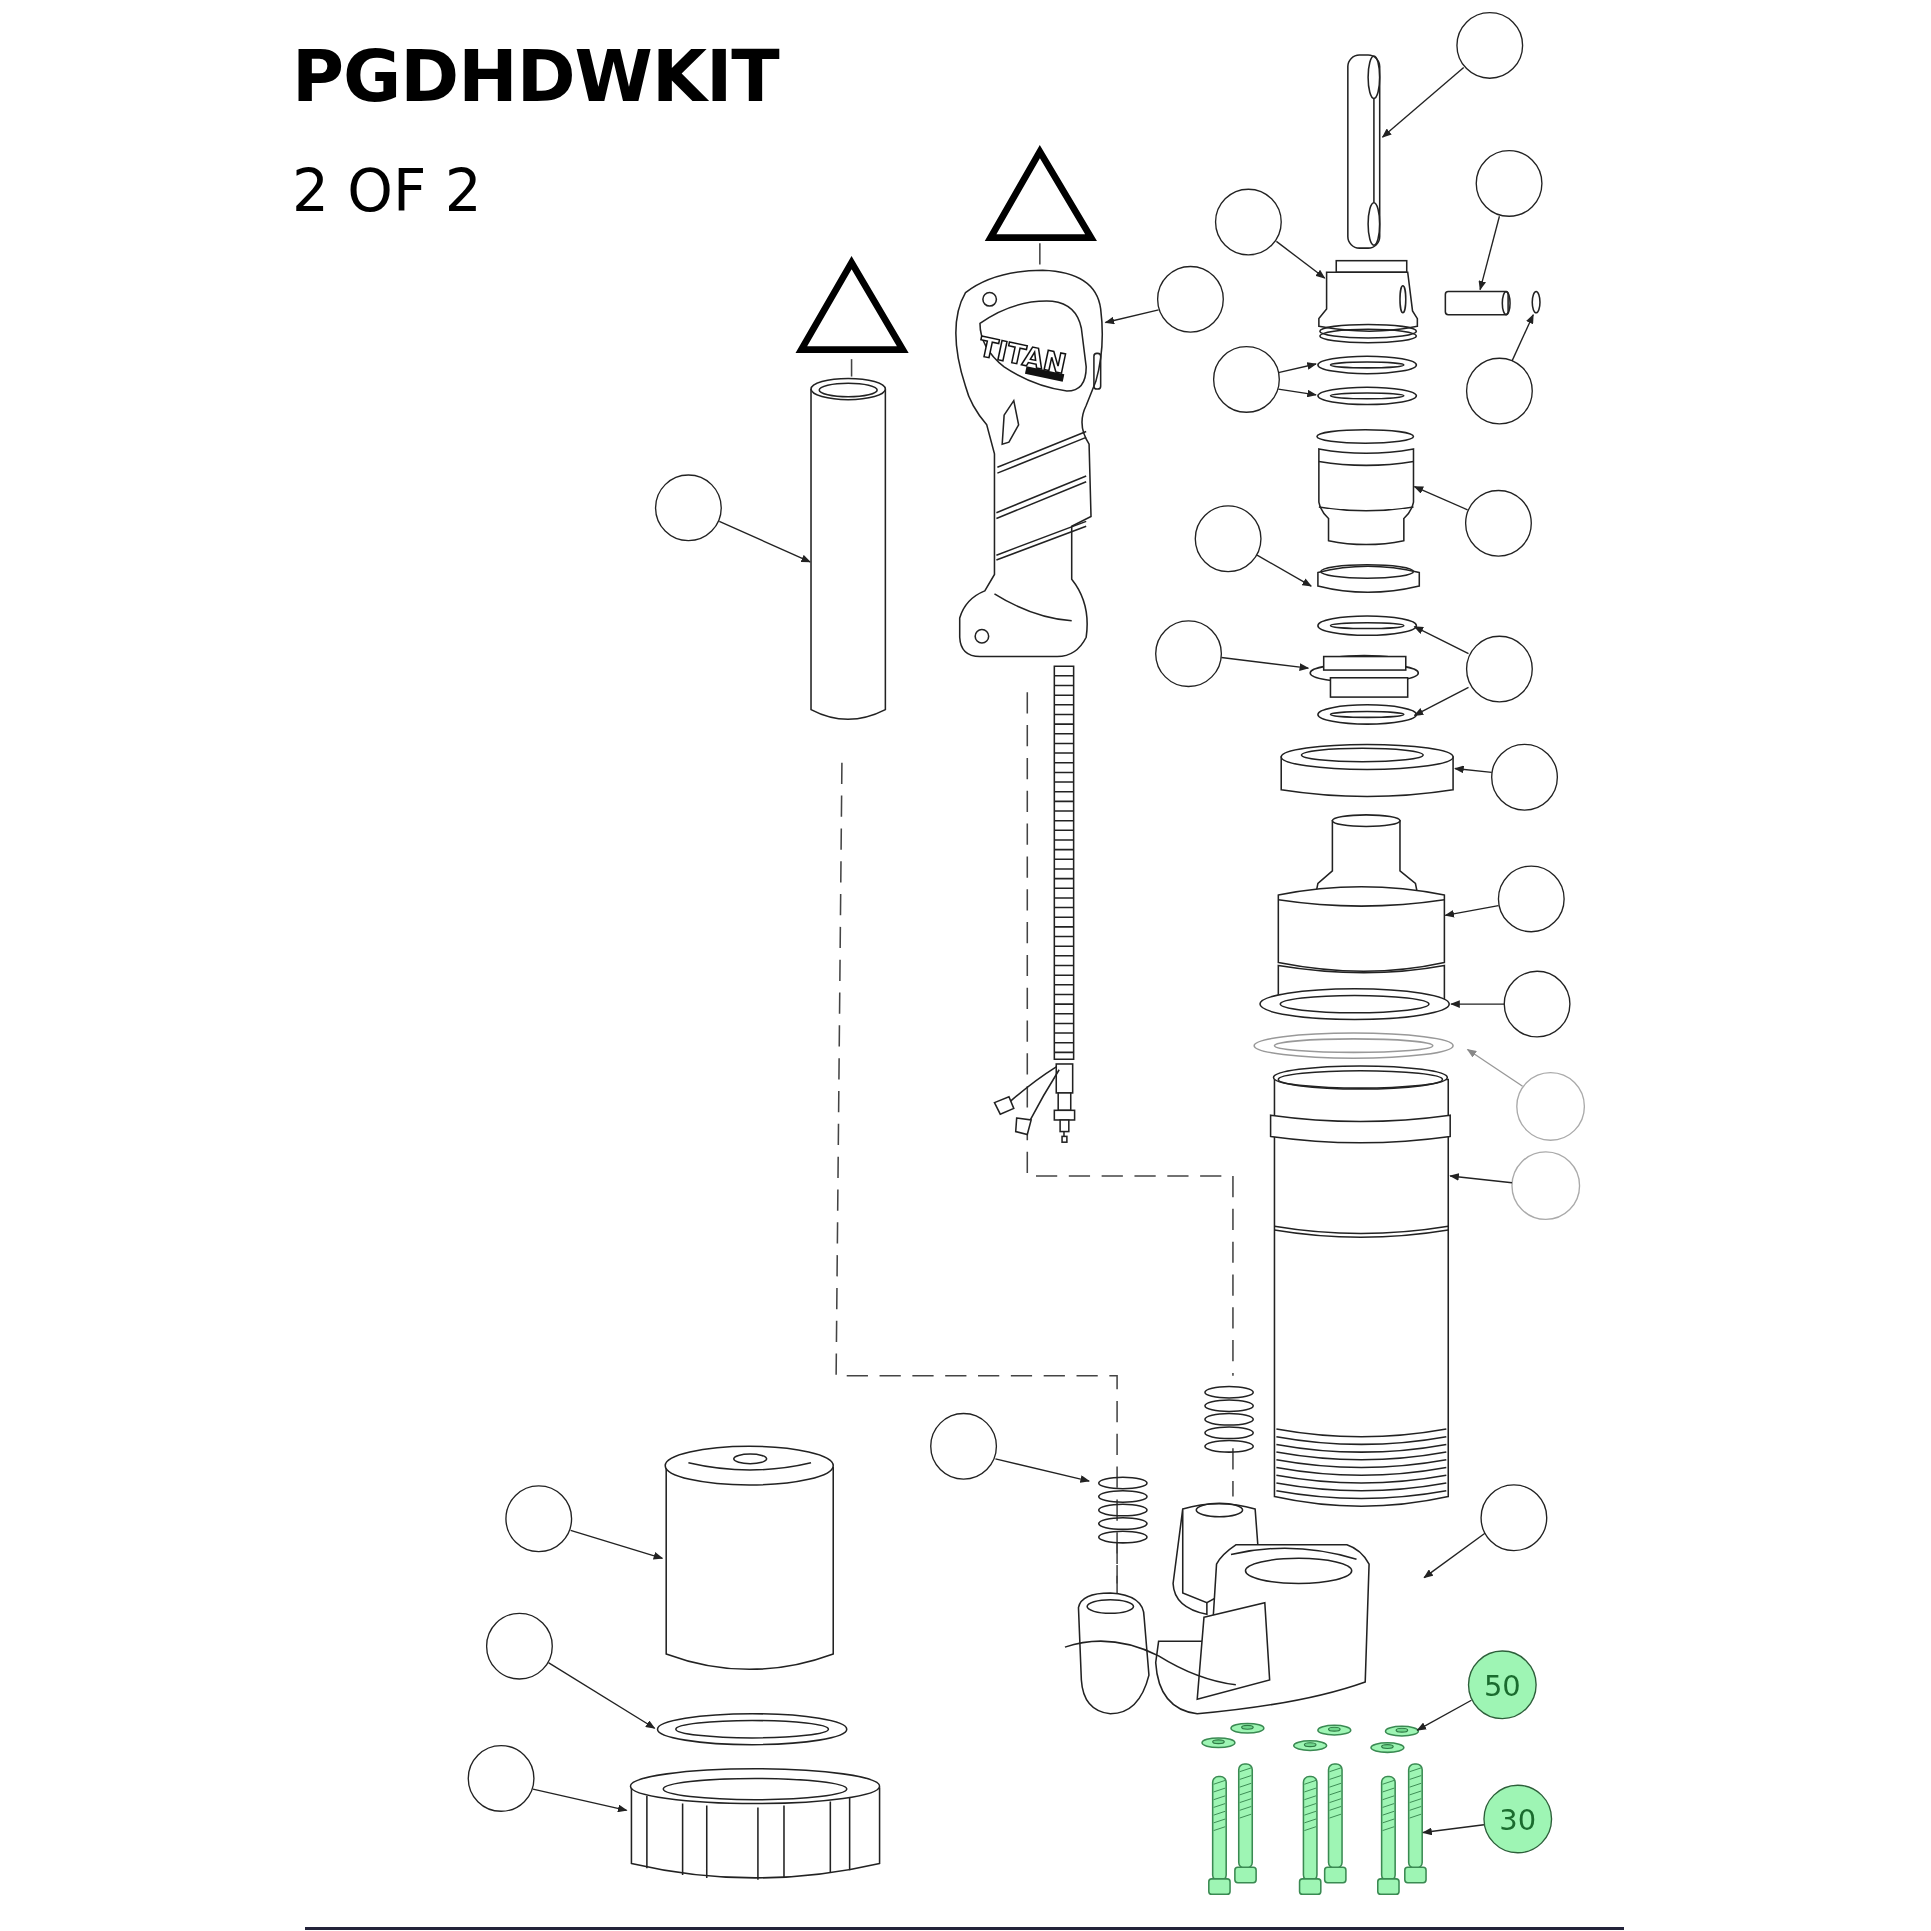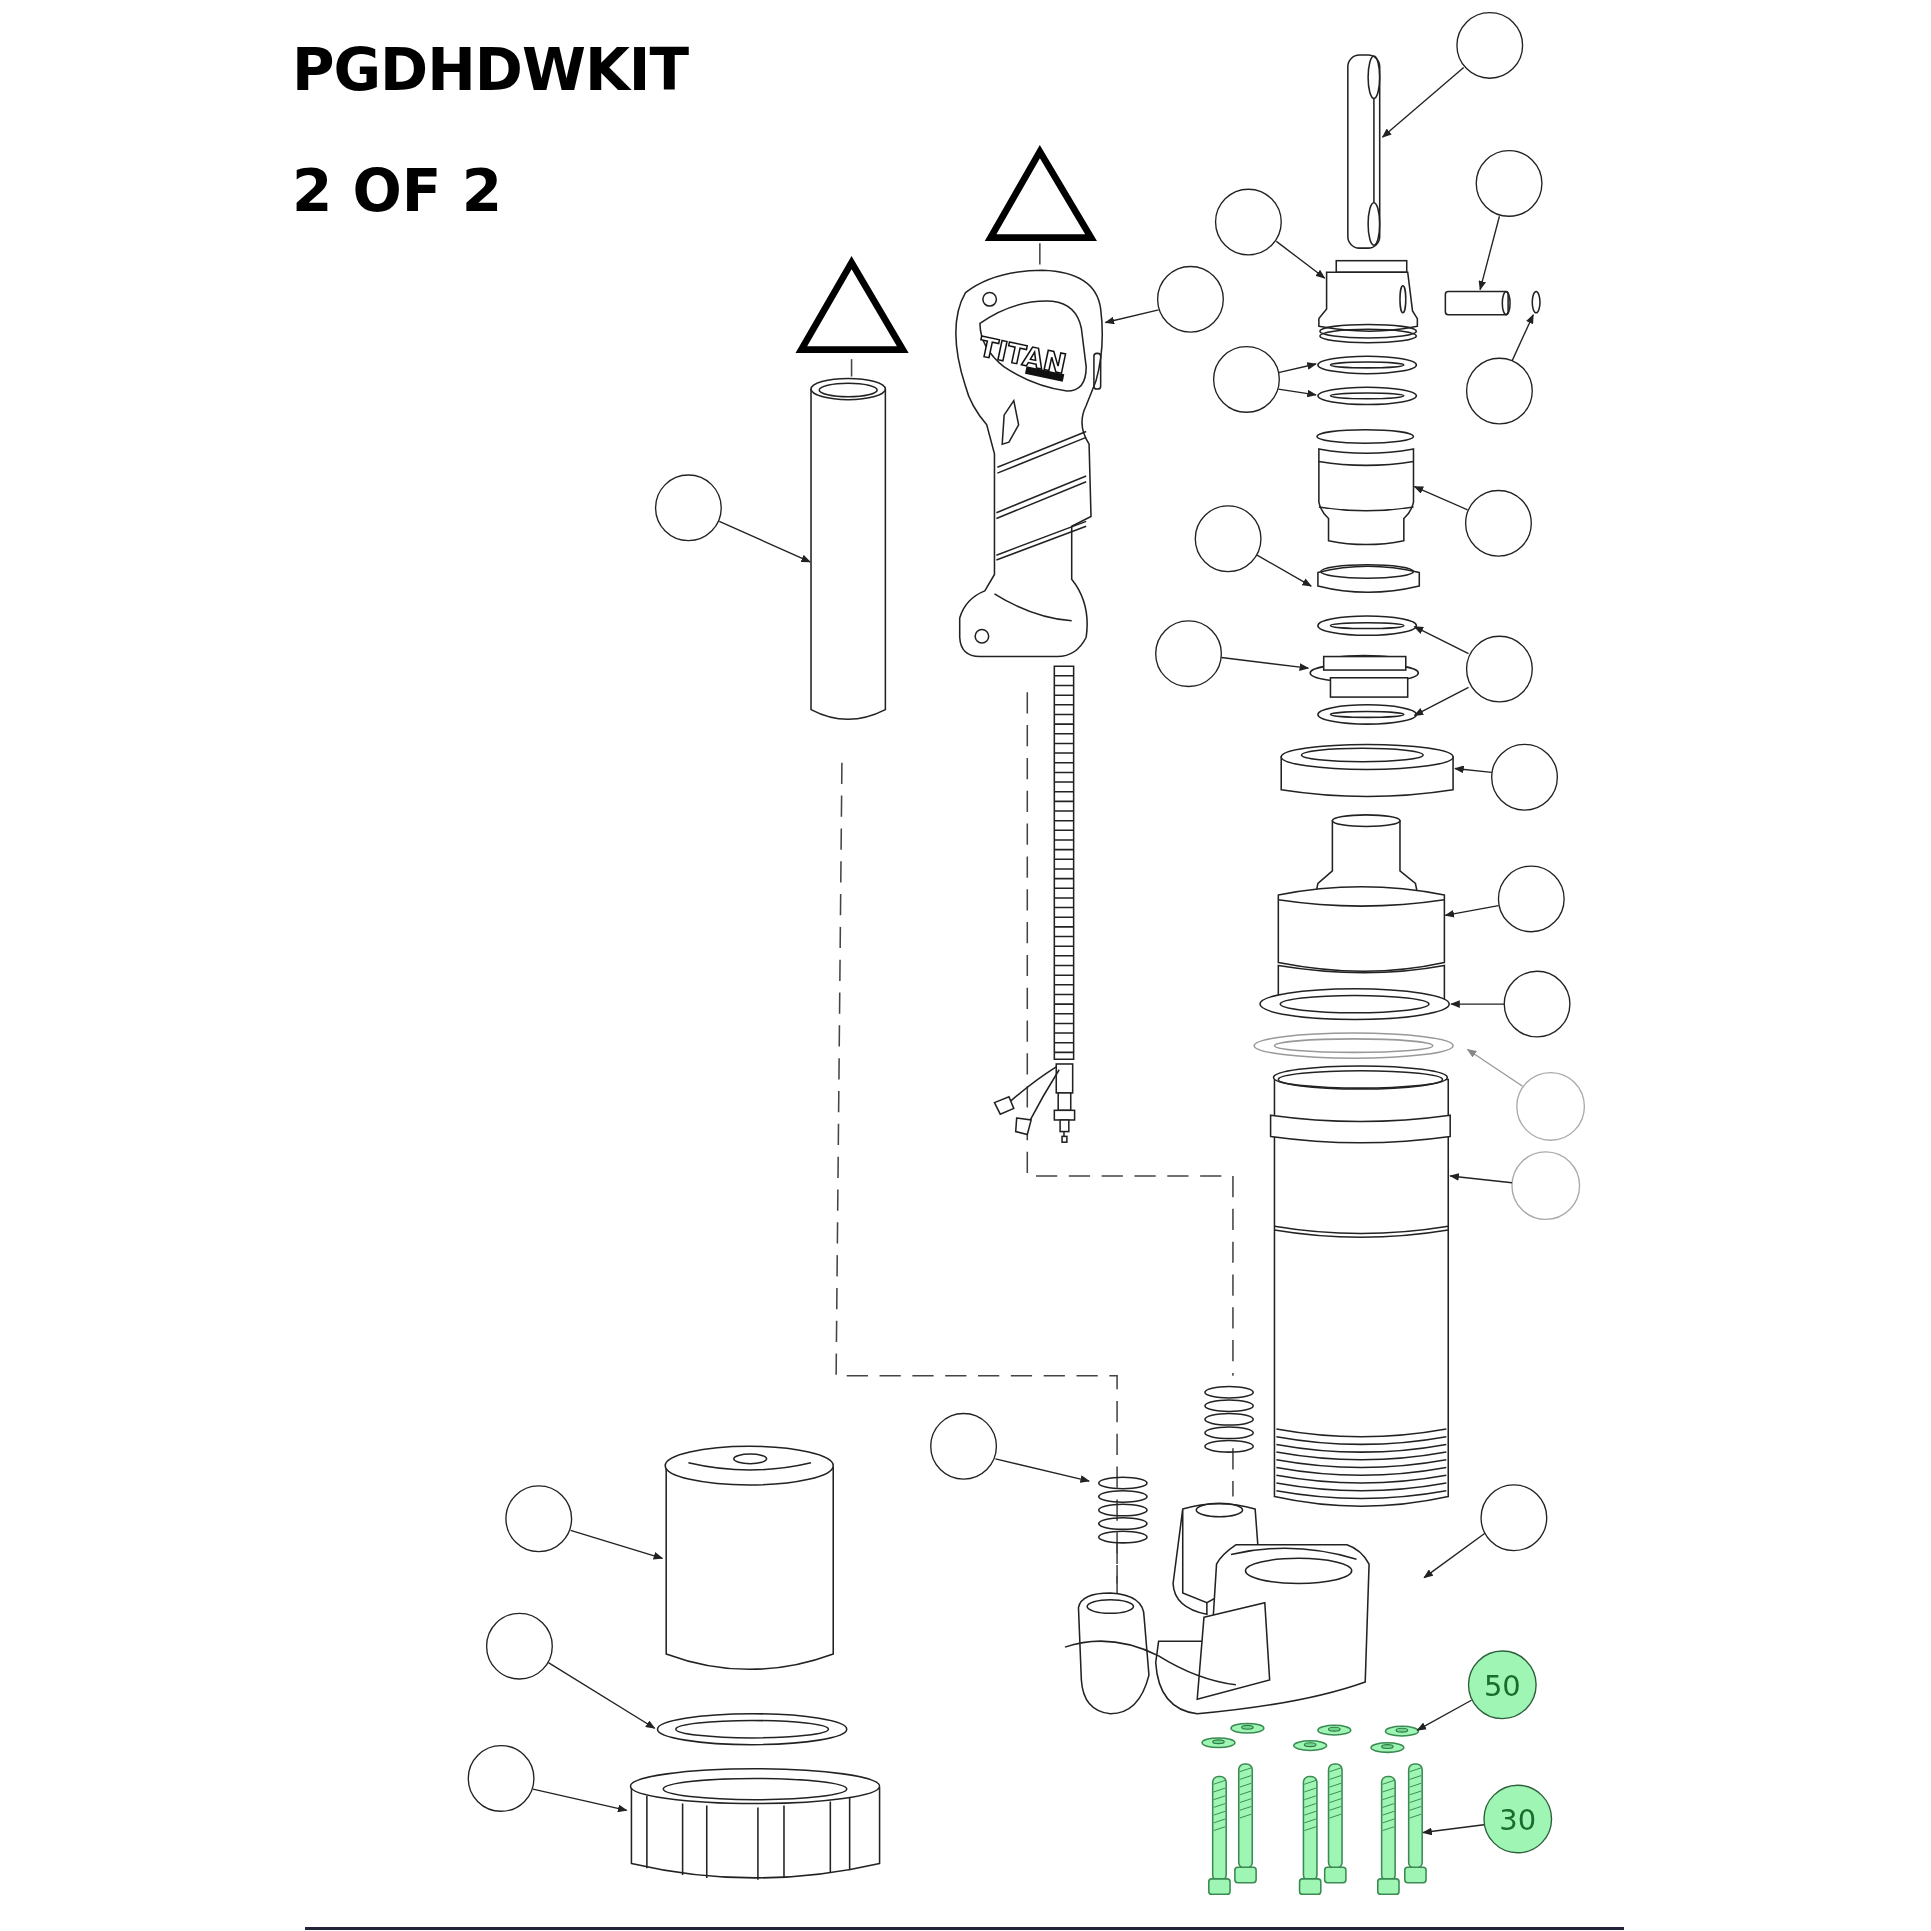--- a/index.html
+++ b/index.html
@@ -1,18 +1,18 @@
 <!DOCTYPE html>
 <html><head>
 <meta charset="utf-8">
 <style>
   html, body { margin: 0; padding: 0; background: #ffffff; }
   body { width: 1931px; height: 1931px; position: relative; overflow: hidden; font-family: "DejaVu Sans", sans-serif; }
-  .title { position: absolute; left: 292px; top: 41px; font-family: "DejaVu Sans", sans-serif; font-weight: bold; font-size: 58px; line-height: 1; letter-spacing: -1px; color: #000; margin: 0; }
-  .subtitle { position: absolute; left: 292px; top: 162px; font-family: "DejaVu Sans", sans-serif; font-weight: bold; font-size: 58px; line-height: 1; color: #000; margin: 0; }
+  .title { position: absolute; left: 292px; top: 41px; font-family: "DejaVu Sans", sans-serif; font-weight: bold; font-size: 71px; line-height: 1; letter-spacing: -1px; color: #000; margin: 0; }
+  .subtitle { position: absolute; left: 292px; top: 162px; font-family: "DejaVu Sans", sans-serif; font-weight: normal; font-size: 58px; line-height: 1; color: #000; margin: 0; }
   svg.drawing { position: absolute; left: 0; top: 0; width: 1931px; height: 1931px; }
   .ln { fill: none; stroke: #222; stroke-width: 1.6; }
   .ln2 { fill: #fff; stroke: #222; stroke-width: 1.6; }
   .faint { fill: #fff; stroke: #999; stroke-width: 1.6; }
   .dash { fill: none; stroke: #444; stroke-width: 1.6; stroke-dasharray: 22 12; }
   .callout { fill: #fff; stroke: #222; stroke-width: 1.4; }
   .callout-faint { fill: #fff; stroke: #aaa; stroke-width: 1.4; }
   .leader { fill: none; stroke: #222; stroke-width: 1.4; }
   .leader-faint { fill: none; stroke: #999; stroke-width: 1.4; }
   .tri { fill: none; stroke: #000; stroke-width: 7; stroke-linejoin: miter; }

